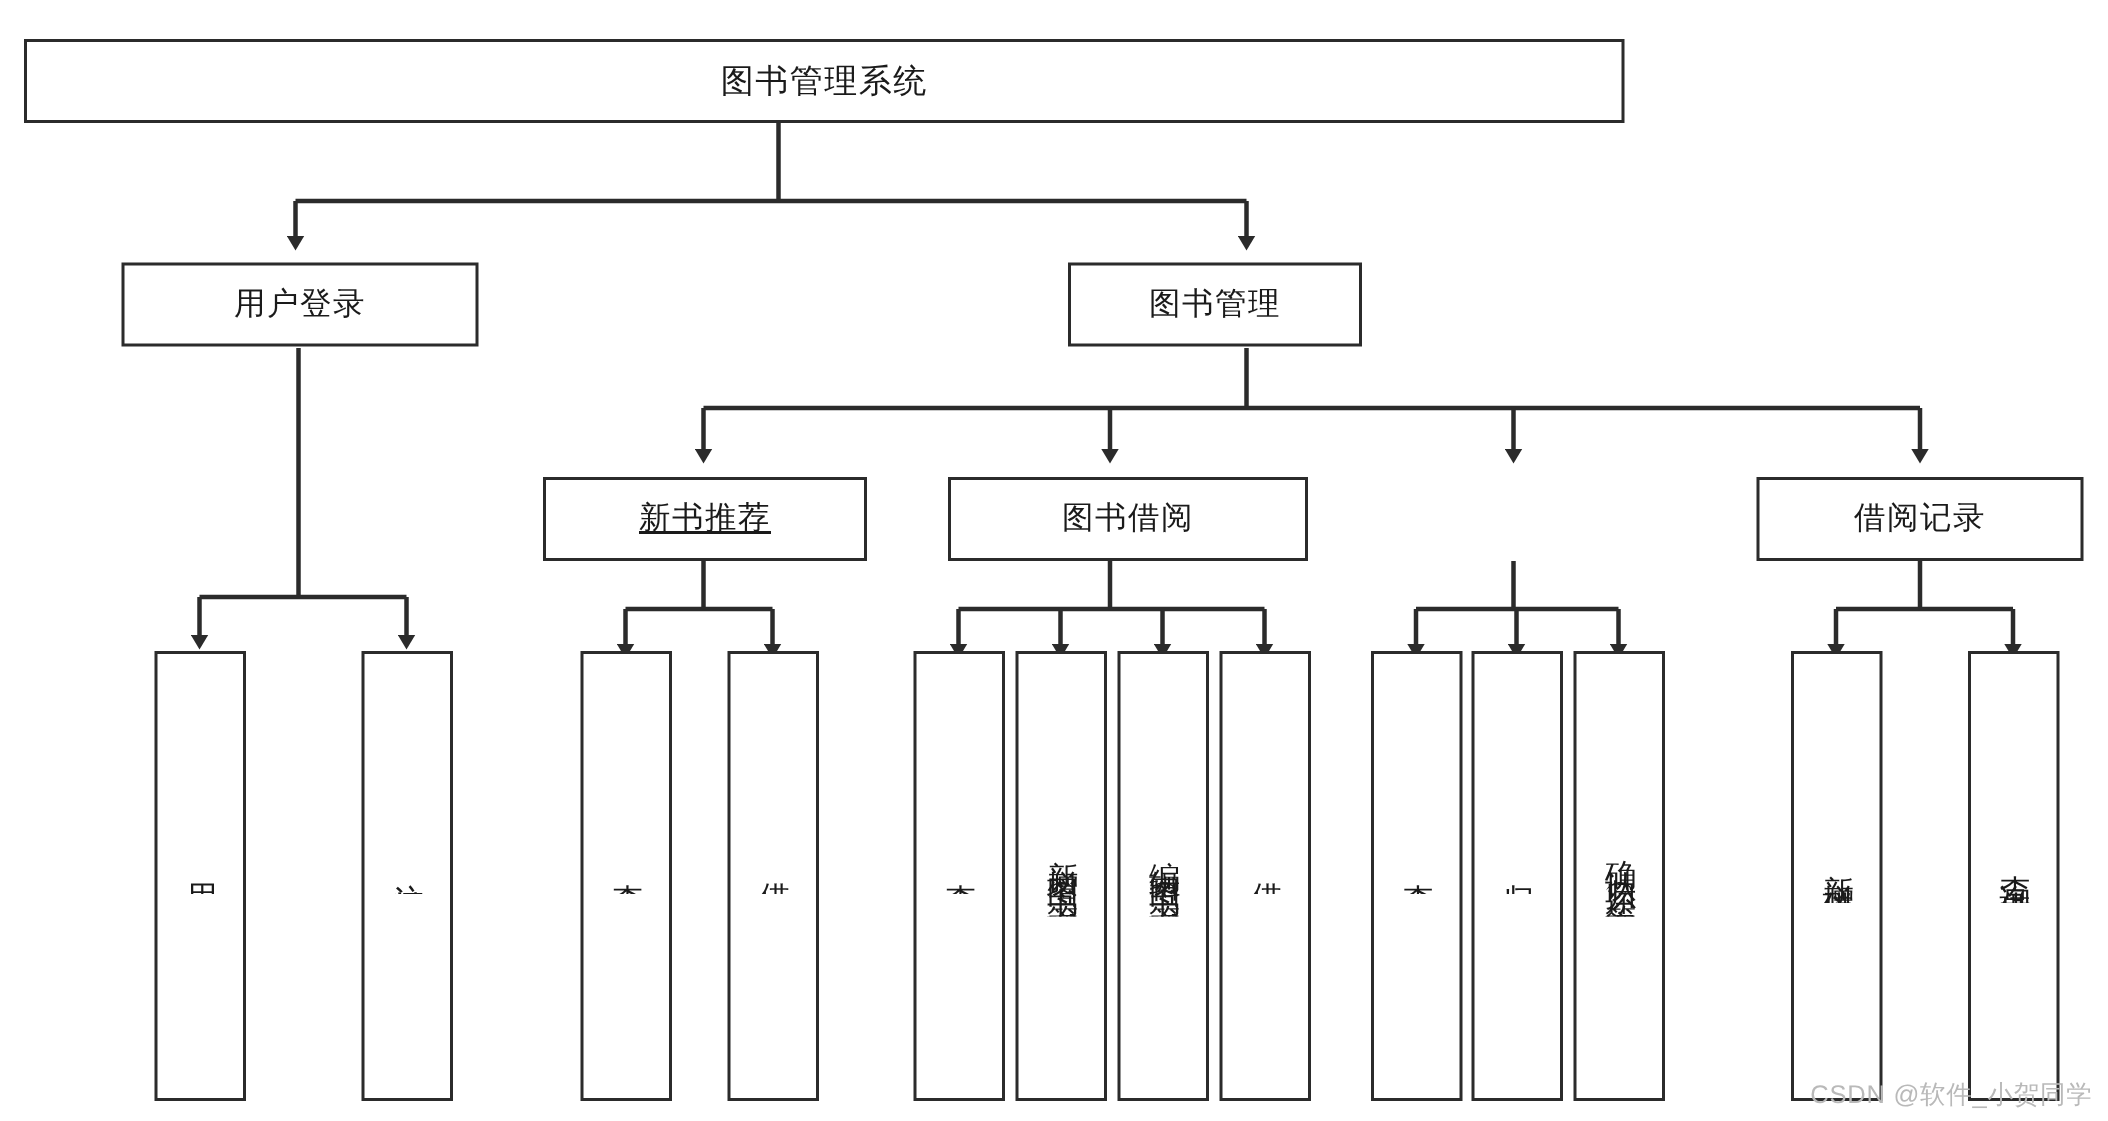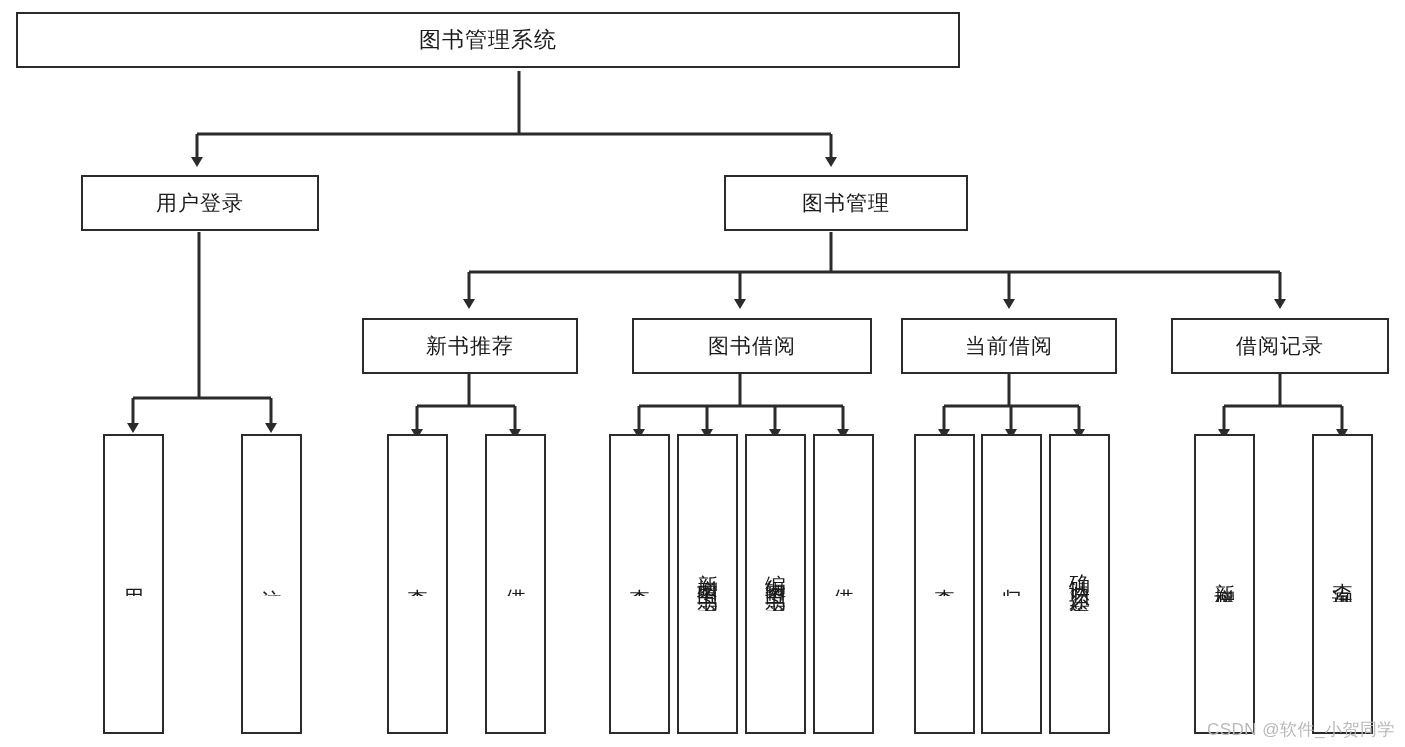--- a/index.html
+++ b/index.html
@@ -125,43 +125,40 @@
       <path d="M1011,406 L1011,430" marker-end="url(#arrow)"></path>
       <path d="M1079,406 L1079,430" marker-end="url(#arrow)"></path>
 
       <path d="M1280,374 L1280,406"></path>
       <path d="M1224,406 L1342,406"></path>
       <path d="M1224,406 L1224,430" marker-end="url(#arrow)"></path>
       <path d="M1342,406 L1342,430" marker-end="url(#arrow)"></path>
     </g>
   </svg>
 
-  <div class="node horiz root" style="left:16px; top:12px; width:944px; height:56px;">
+  <div class="node horiz root" style="left:16px; top:26px; width:1067px; height:56px;">
     <span class="label">图书管理系统</span>
   </div>
 
   <div class="node horiz" style="left:81px; top:175px; width:238px; height:56px;">
     <span class="label">用户登录</span>
   </div>
 
-  <div class="node horiz" style="left:712px; top:175px; width:244px; height:56px;margin-left:12px;">
+  <div class="node horiz" style="left:712px; top:175px; width:196px; height:56px;">
     <span class="label">图书管理</span>
   </div>
 
-  <div class="node horiz" style="left:362px; top:318px; width:216px; height:56px;">
+  <div class="node horiz" style="left:362px; top:318px; width:216px; height:56px;text-decoration:underline;">
     <span class="label">新书推荐</span>
   </div>
 
   <div class="node horiz" style="left:632px; top:318px; width:240px; height:56px;">
     <span class="label">图书借阅</span>
   </div>
 
-  <div class="node horiz" style="left:901px; top:318px; width:216px; height:56px;">
-    <span class="label">当前借阅</span>
-  </div>
 
   <div class="node horiz" style="left:1171px; top:318px; width:218px; height:56px;">
     <span class="label">借阅记录</span>
   </div>
 
   <div class="node vert" style="left:103px; top:434px; width:61px; height:300px;">
     <span class="label">用户登录</span>
   </div>
 
   <div class="node vert" style="left:241px; top:434px; width:61px; height:300px;">

